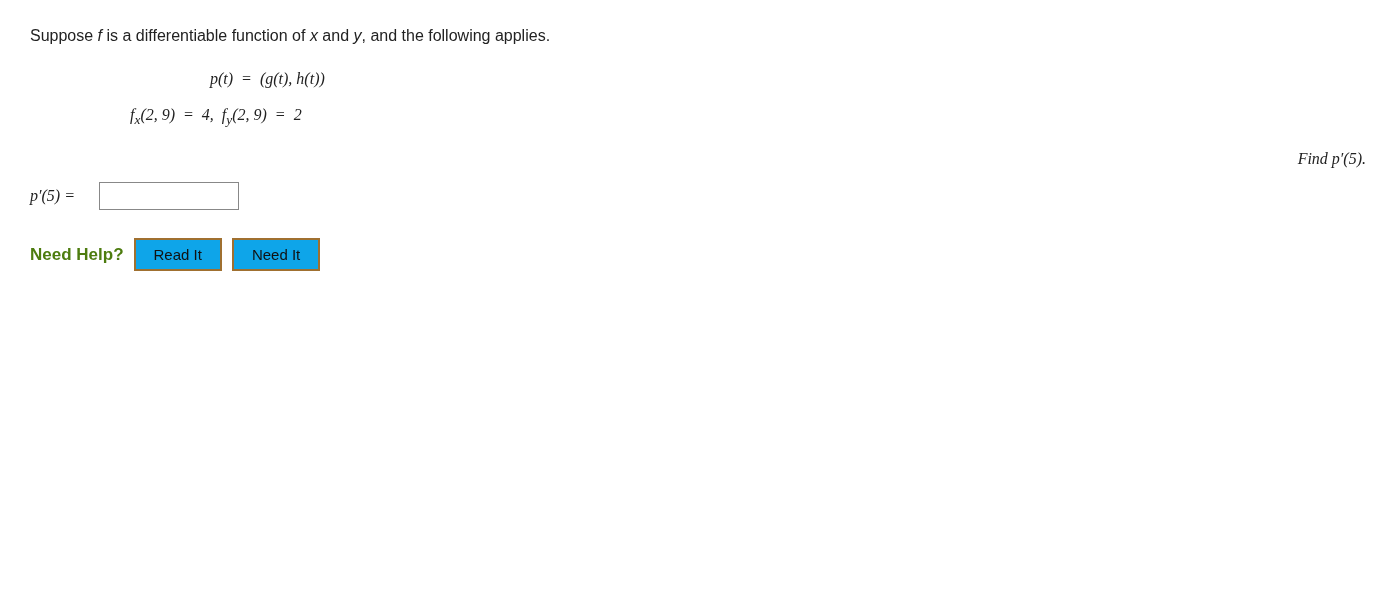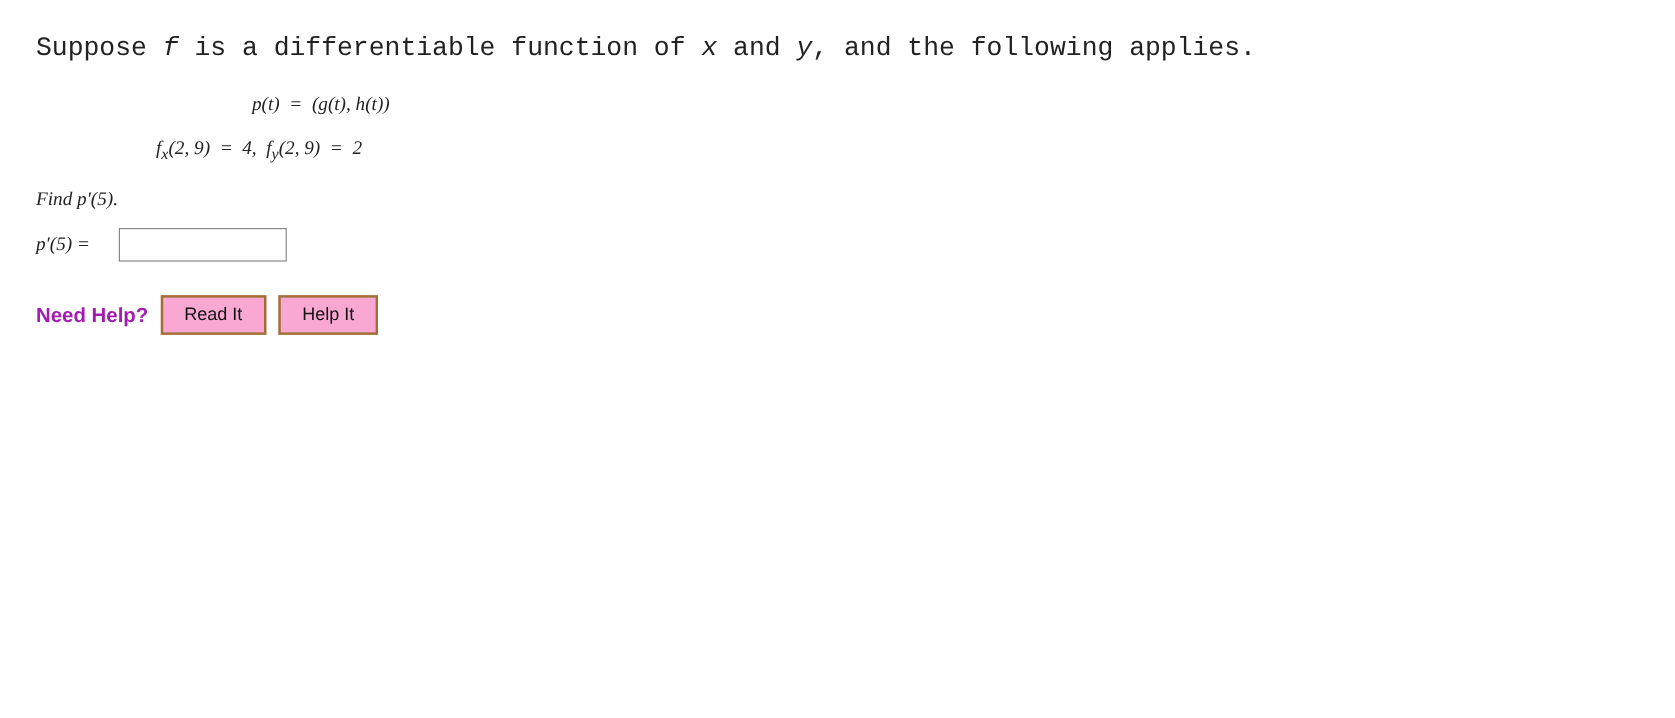--- a/index.html
+++ b/index.html
@@ -18,24 +18,23 @@
       overflow: hidden;
     }
 
     .page-container {
       padding: 24px 30px;
       width: 100%;
       height: 100%;
     }
 
     .problem-statement {
-      font-size: 22px;
+      font-size: 16px;
       margin-bottom: 20px;
       line-height: 1.5;
-      font-family: Liberation Mono, monospace;
     }
 
     .math-content {
       display: flex;
       flex-direction: column;
       align-items: flex-start;
       margin-left: 180px;
       gap: 14px;
       margin-bottom: 20px;
     }
@@ -45,20 +44,21 @@
       font-style: italic;
       line-height: 1.4;
       font-family: "Times New Roman", serif;
     }
 
     .find-section {
       margin-bottom: 14px;
       font-size: 16px;
       font-family: "Times New Roman", serif;
       font-style: italic;
+      text-align: right;
     }
 
     .answer-row {
       display: flex;
       align-items: center;
       gap: 24px;
       margin-bottom: 28px;
       font-family: "Times New Roman", serif;
       font-style: italic;
       font-size: 16px;
@@ -74,28 +74,28 @@
       font-family: Arial, sans-serif;
     }
 
     .help-section {
       display: flex;
       align-items: center;
       gap: 10px;
     }
 
     .need-help-label {
-      color: #a21caf;
+      color: #4d7c0f;
       font-weight: bold;
       font-size: 17px;
       font-family: Arial, sans-serif;
     }
 
     .help-button {
-      background: #f9a8d4;
+      background: #0ea5e9;
       border: 2px solid #a07030;
       padding: 6px 18px;
       font-size: 15px;
       font-weight: normal;
       font-family: Arial, sans-serif;
       cursor: pointer;
       color: #111;
     }
   </style>
 </head>
@@ -126,16 +126,16 @@
   </div>
 
   <div class="answer-row">
     <span><i>p</i>′(5) =</span>
     <input type="text" class="answer-input" value="" placeholder="" style="">
   </div>
 
   <div class="help-section">
     <span class="need-help-label">Need Help?</span>
     <button class="help-button">Read It</button>
-    <button class="help-button">Help It</button>
+    <button class="help-button">Need It</button>
   </div>
 
 </div>
 
 </body></html>

